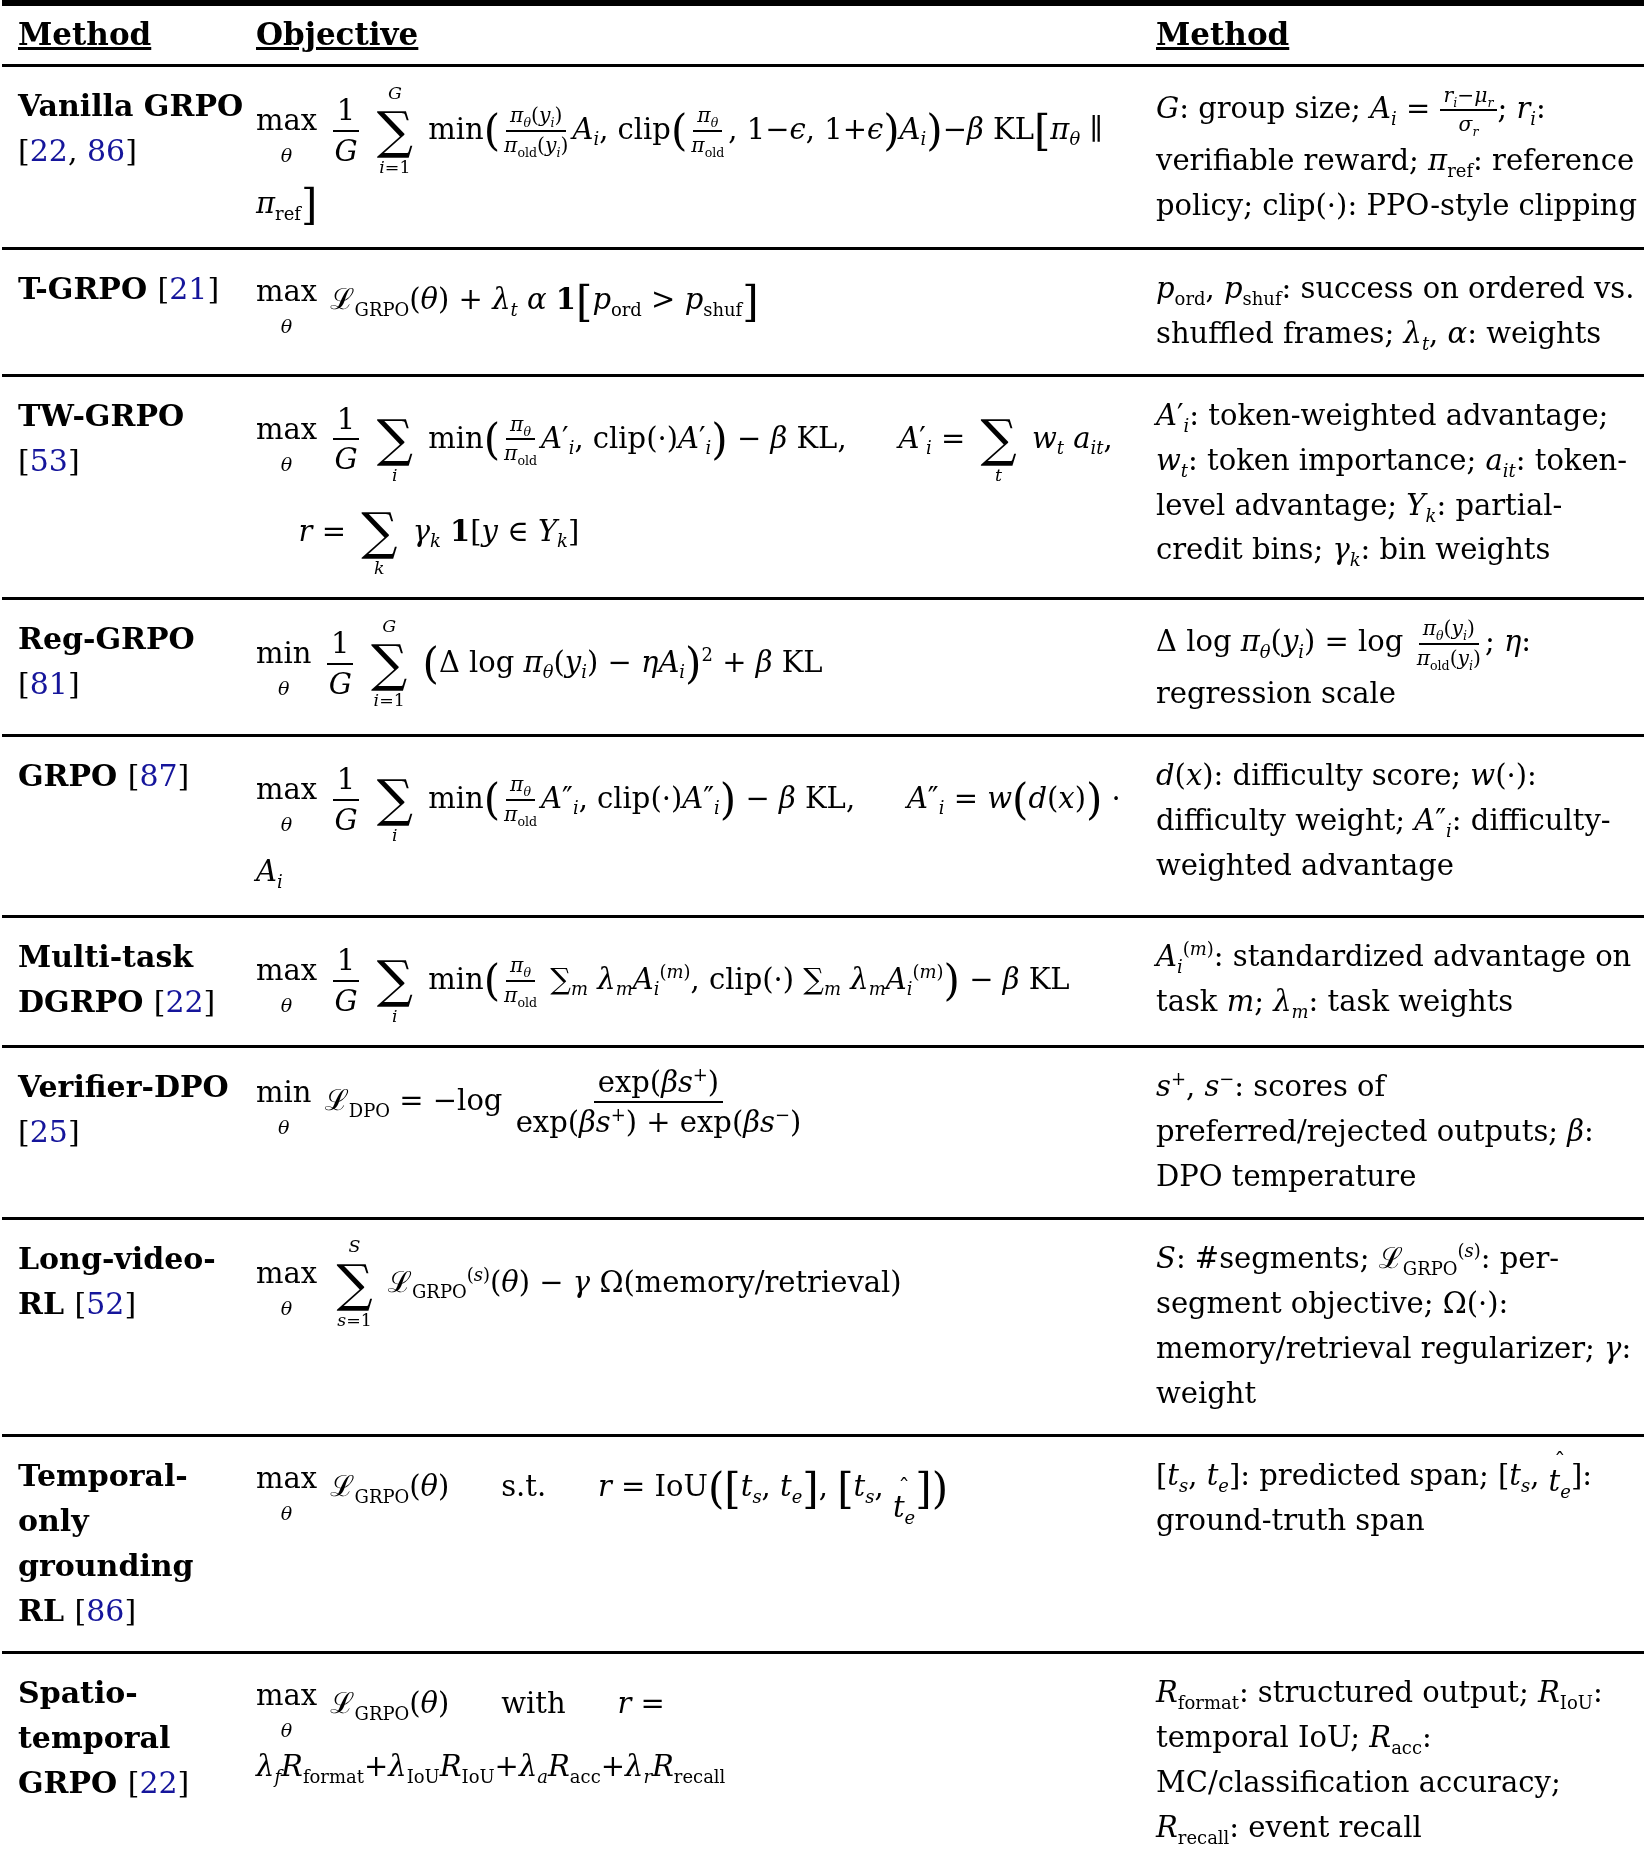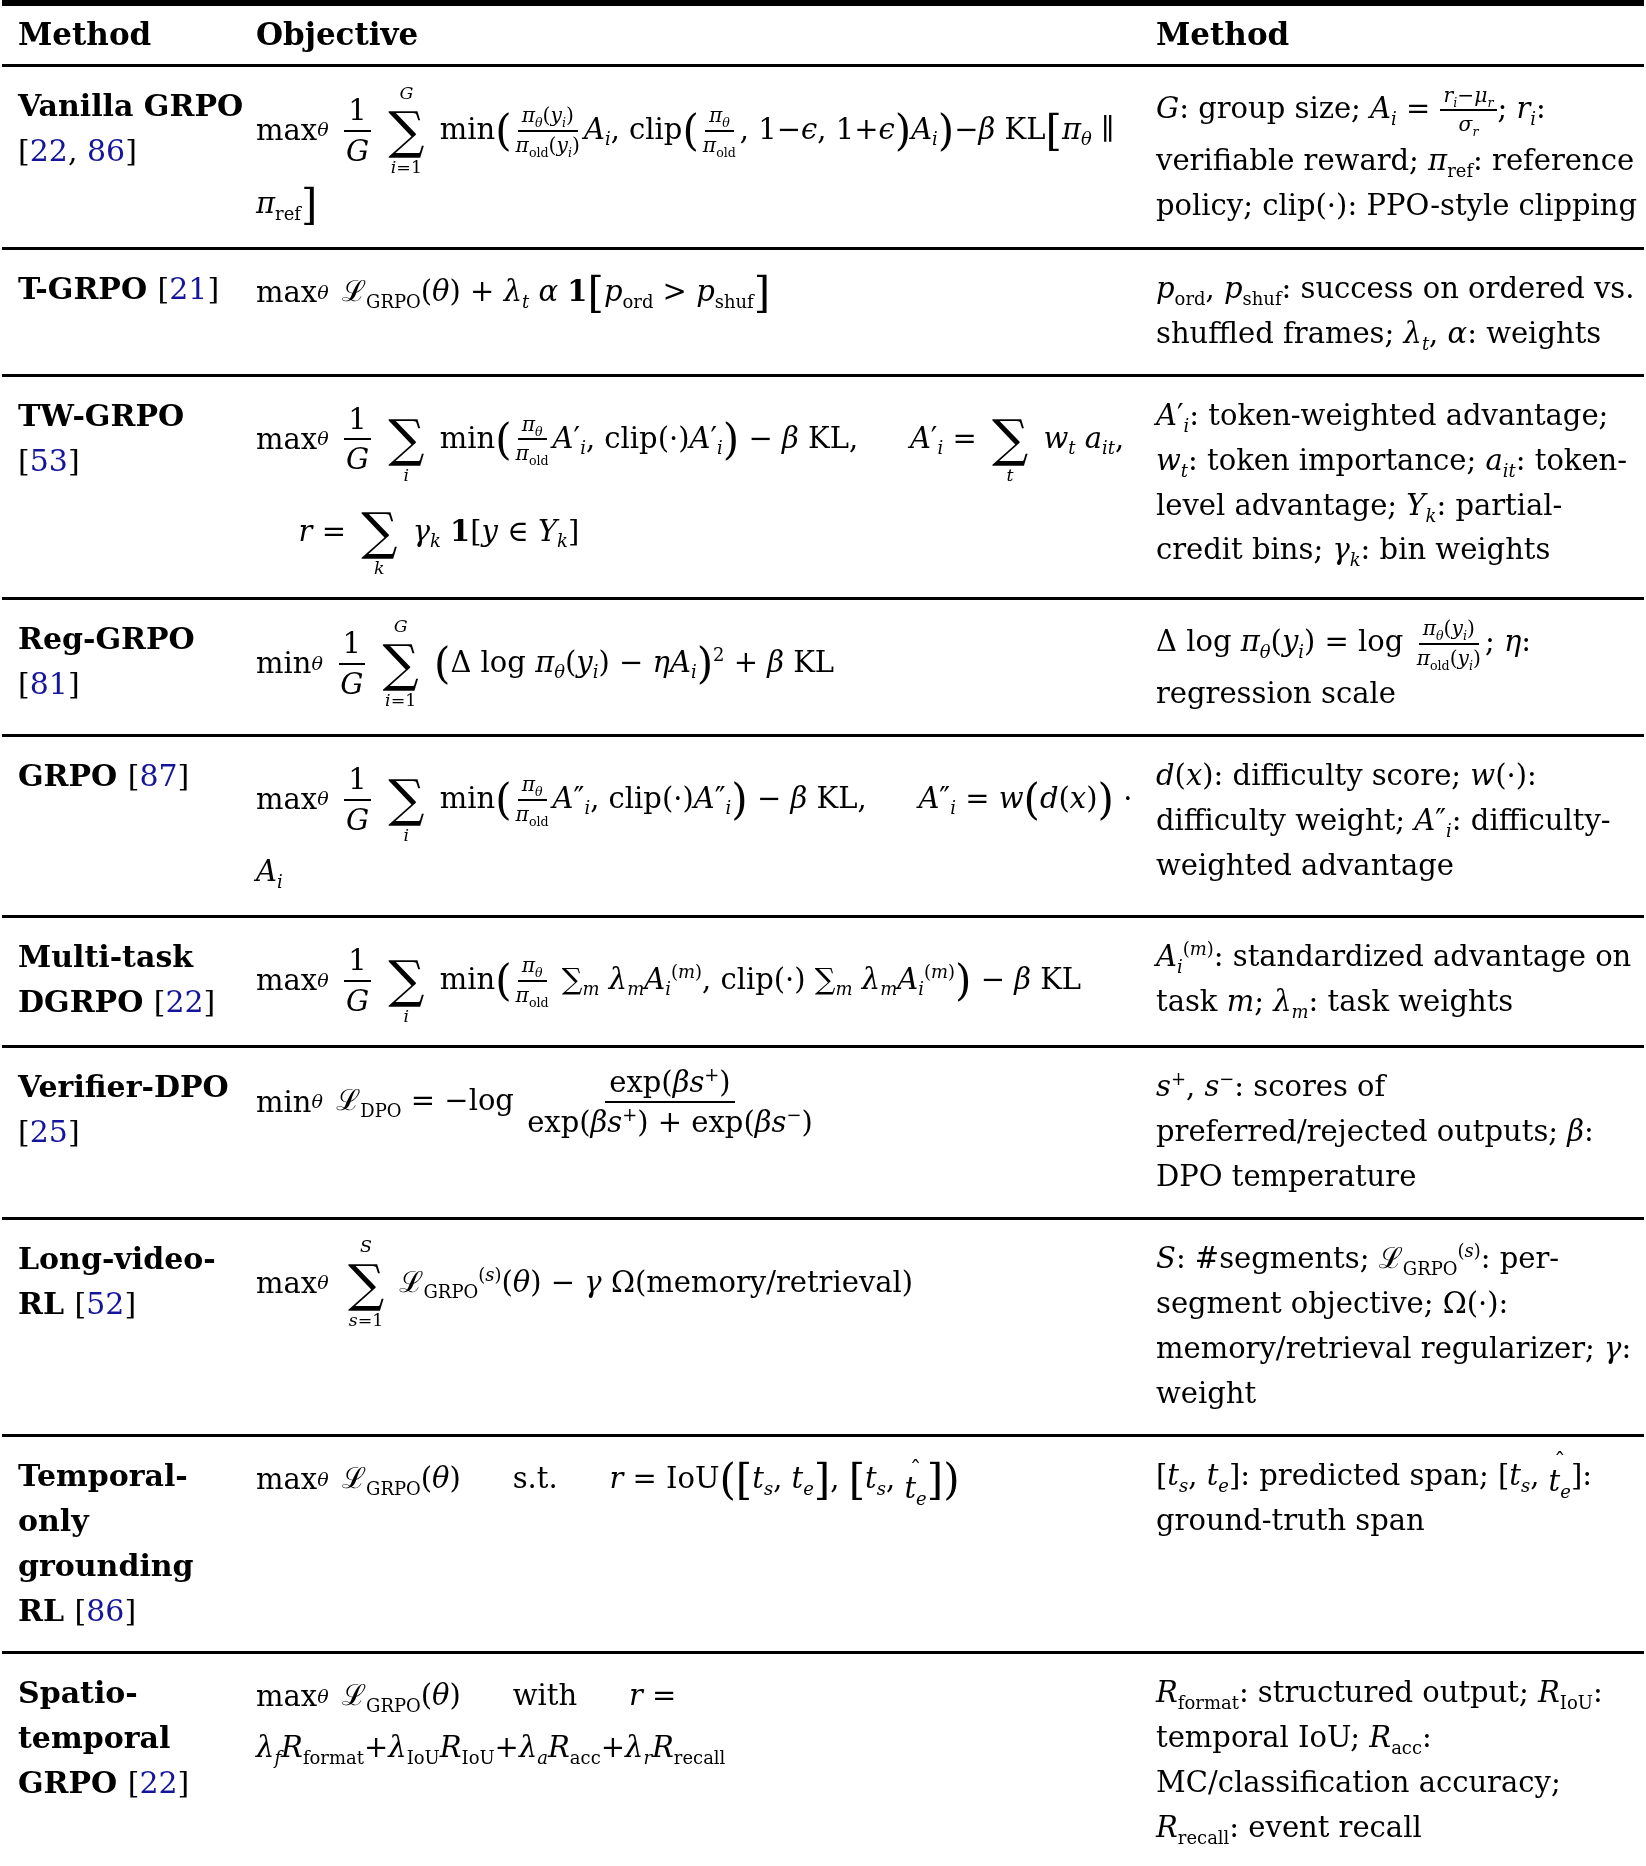--- a/index.html
+++ b/index.html
@@ -4,21 +4,21 @@
 <style>
   html,body { margin:0; padding:0; background:#ffffff; color:#000000; }
   body { width:1646px; font-family:"DejaVu Serif", serif; }
   .page { padding:0 2px; }
 
   table { width:1642px; border-collapse:collapse; table-layout:fixed; }
   thead tr { border-top:6px solid #000; border-bottom:3px solid #000; }
   tbody tr { border-bottom:3px solid #000; }
   tbody tr:last-child { border-bottom:6px solid #000; }
 
-  th { font-size:31px; font-weight:bold; text-align:left; padding:10px 6px 12px 2px; }
+  th { font-size:31px; font-weight:bold; text-align:left; padding:10px 6px 12px 2px;text-decoration:underline; }
   th.c1 { padding-left:16px; }
 
   td { font-size:29px; vertical-align:top; padding:16px 6px 18px 2px; }
   td.method { padding-left:16px; font-size:30px; line-height:1.5; font-weight:bold; }
   td.obj  { line-height:1.75; padding-right:16px; }
   td.sym  { line-height:1.55; }
 
   .cite { font-weight:normal; color:#000; white-space:nowrap; }
   .cn { color:var(--cite, #15159b);margin-top:48px; }
 
@@ -29,21 +29,21 @@
           vertical-align:middle; line-height:1.25; text-align:center; }
   .sfrac { font-size:0.70em; }
   .frac .num { border-bottom:2px solid #000; padding:0 4px 1px; }
   .frac .den { padding:1px 4px 0; }
 
   .sum { display:inline-flex; flex-direction:column; align-items:center;
          vertical-align:middle; margin:0 6px; line-height:1; }
   .sum .sig { font-size:1.75em; line-height:1.05; }
   .sum .lim { font-size:0.60em; line-height:1.2; min-height:1.1em; text-align:center; }
 
-  .under { display:inline-flex; flex-direction:row; align-items:center;
+  .under { display:inline-flex; flex-direction:column; align-items:center;
            vertical-align:middle; margin-right:4px; }
   .under .lim { font-size:0.66em; line-height:1.05; }
 
   .big { font-size:1.45em; line-height:0.85; vertical-align:middle; }
 
   .quad { display:inline-block; width:1.15em; }
 
   .hat { display:inline-flex; flex-direction:column; align-items:center;
          vertical-align:bottom; line-height:1.1; }
   .hat .hatm { font-size:0.8em; line-height:0.45; height:0.42em; }

